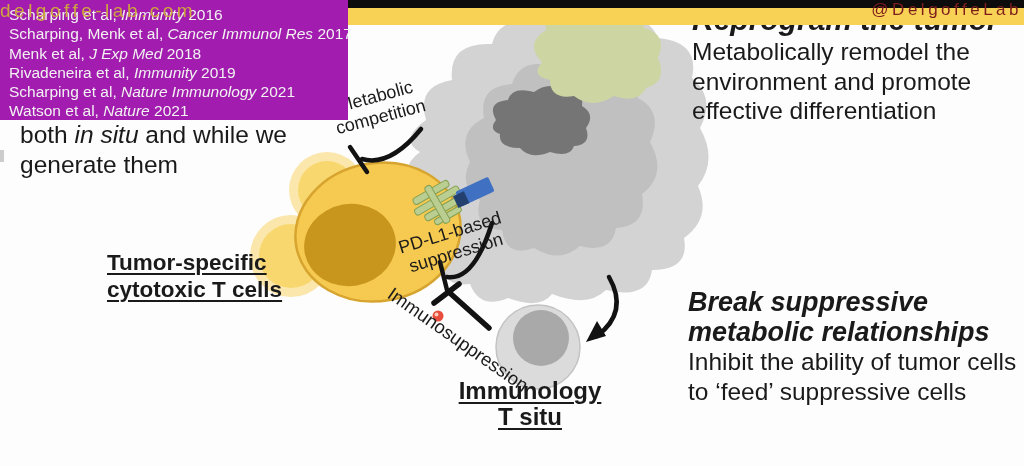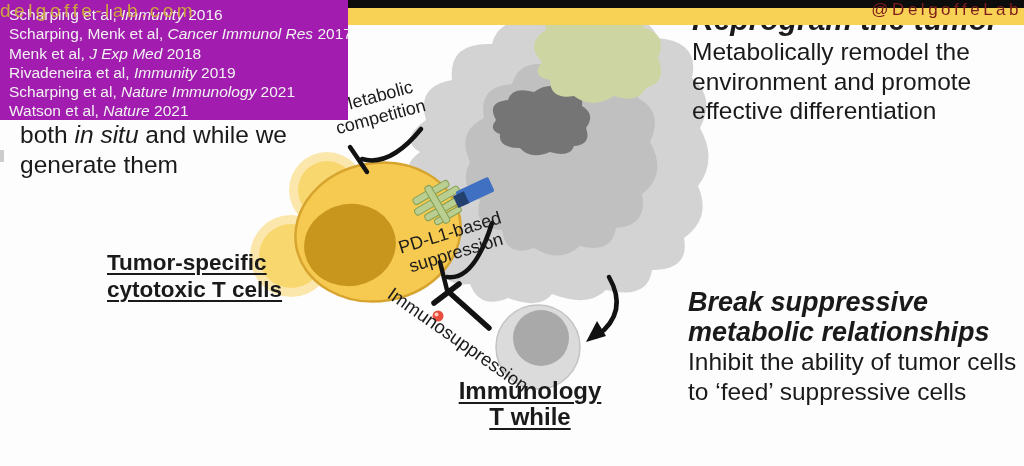--- a/index.html
+++ b/index.html
@@ -118,21 +118,21 @@
   </div>
 
 
   <div class="abs" style="left:107px; top:249px;">
     <div class="cell-label" style="font-size:22.5px; line-height:27px;">Tumor-specific</div>
     <div class="cell-label" style="font-size:22.5px; line-height:27px;">cytotoxic T cells</div>
   </div>
 
   <div class="abs" style="left:450px; top:378px; width:160px; text-align:center;">
     <div class="cell-label" style="font-size:24px; line-height:25.5px;">Immunology</div>
-    <div class="cell-label" style="font-size:24px; line-height:25.5px;">T while</div>
+    <div class="cell-label" style="font-size:24px; line-height:25.5px;">T situ</div>
   </div>
 
   <div class="abs rot-label" style="left:312px; top:86px; width:132px; transform:rotate(-15deg);">
     <div>Metabolic</div>
     <div>competition</div>
   </div>
 
   <div class="abs rot-label" style="left:398px; top:222px; width:110px; transform:rotate(-17deg);">
     <div>PD-L1-based</div>
     <div>suppression</div>

